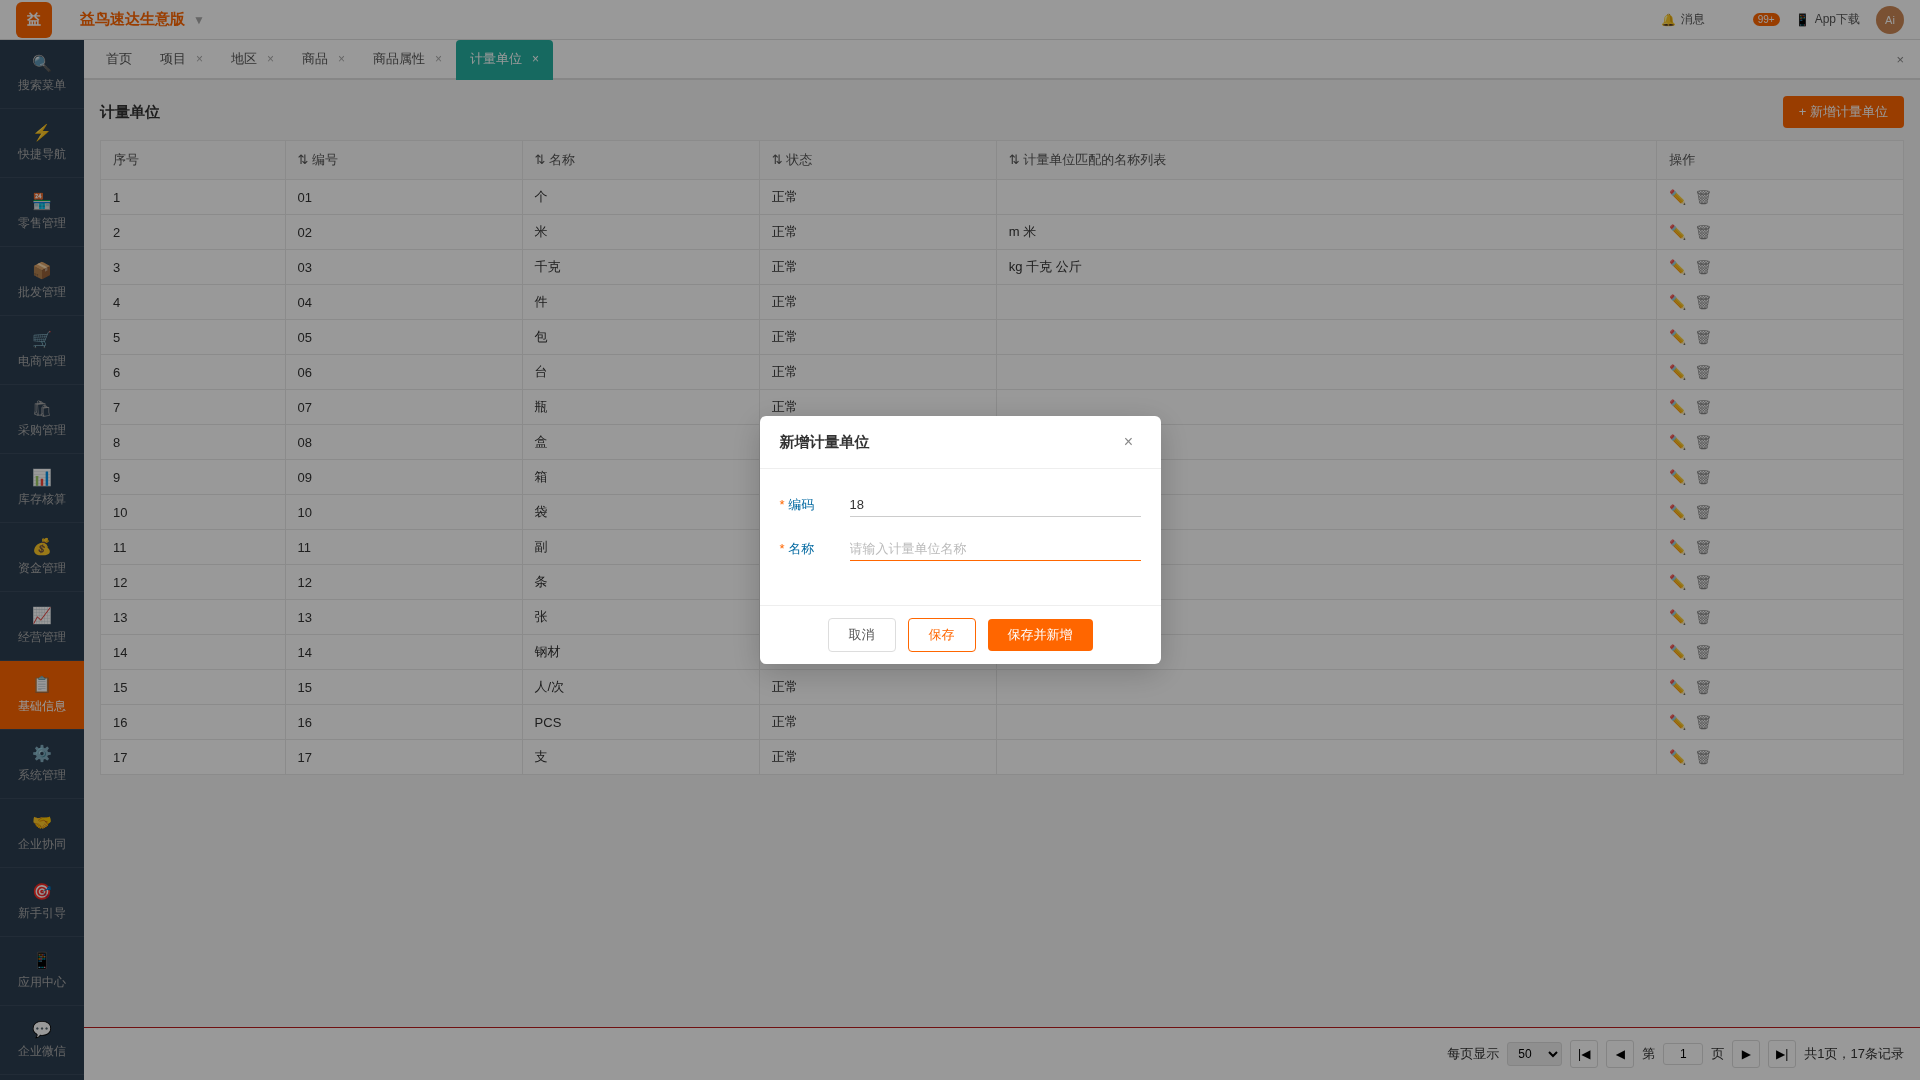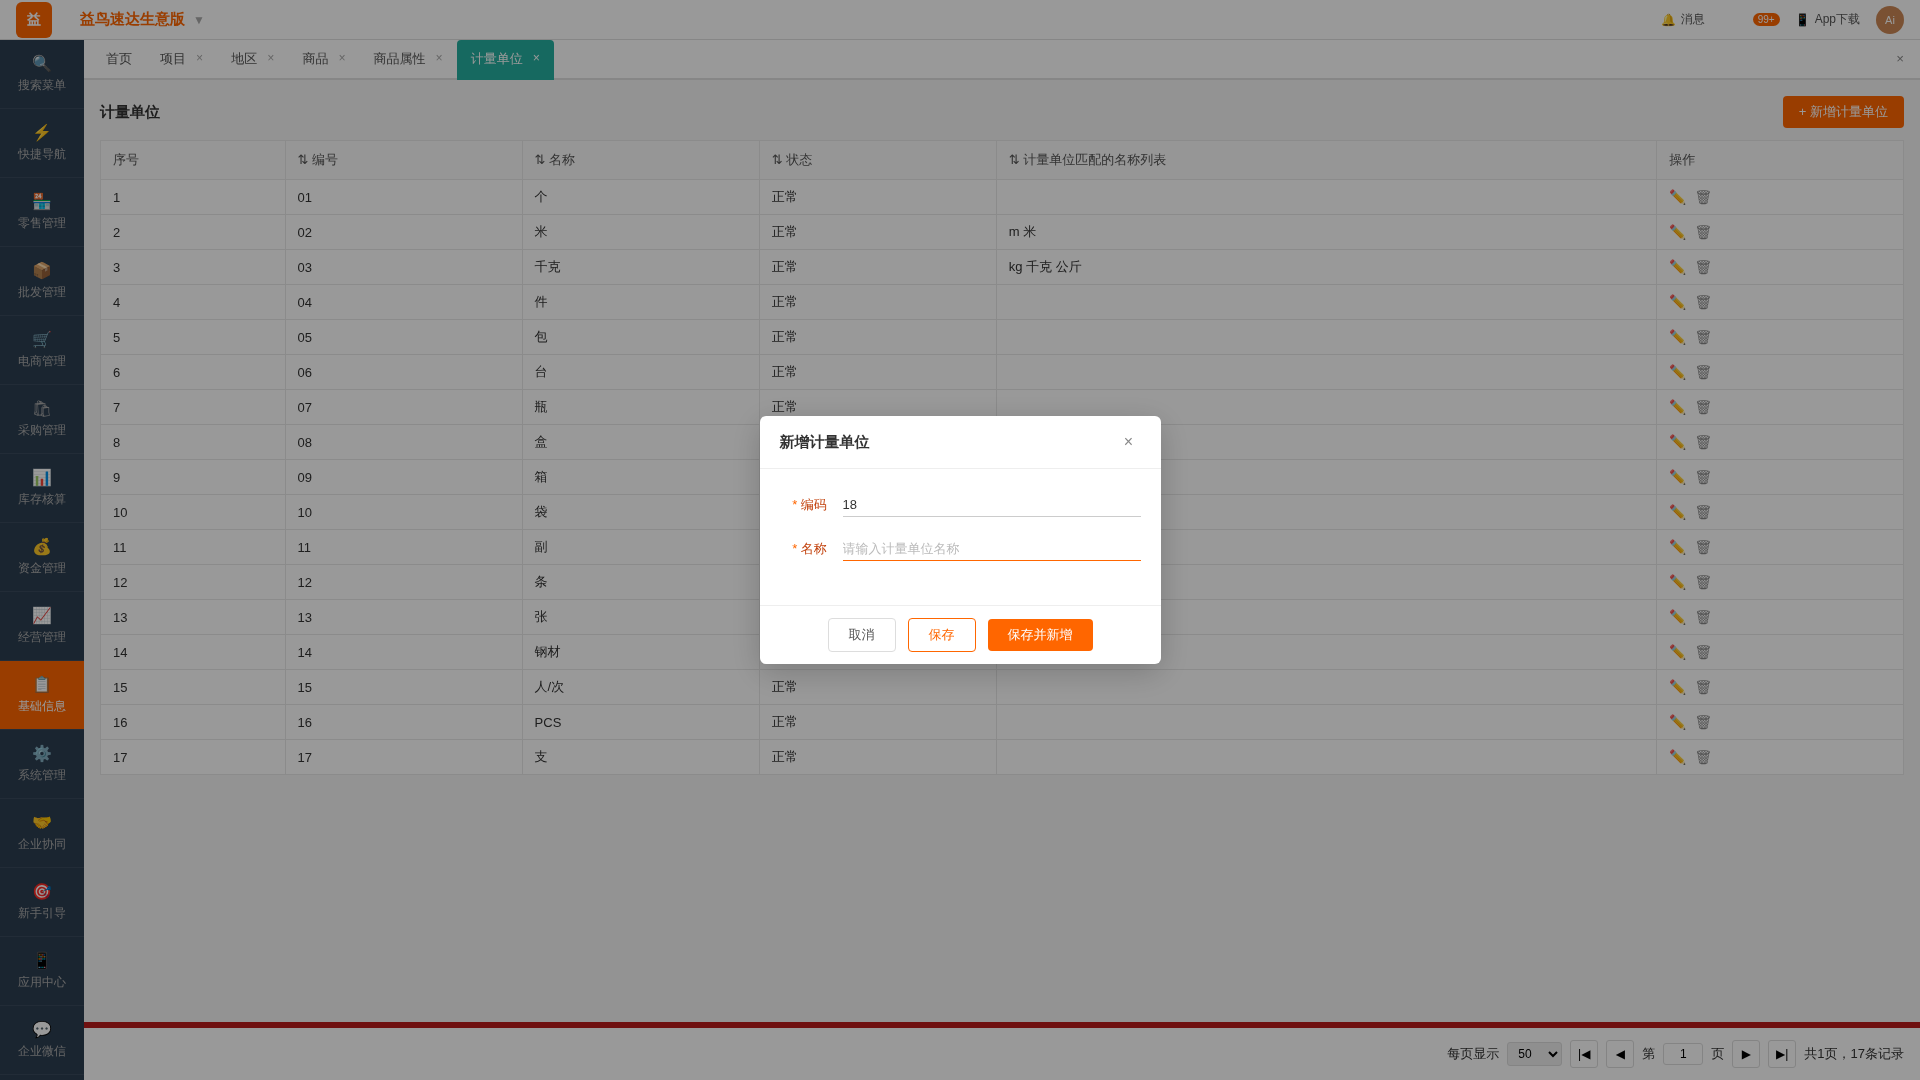--- a/index.html
+++ b/index.html
@@ -83,21 +83,20 @@
     }
 
     
     .tab-bar {
       background: #fff;
       display: flex;
       align-items: center;
       border-bottom: 2px solid #e0e0e0;
       min-height: 40px;
       padding: 0 8px;
-      font-family: Liberation Mono, monospace;
     }
     .tab {
       padding: 10px 14px;
       font-size: 13px;
       cursor: pointer;
       display: flex; align-items: center; gap: 6px;
       color: #555;
       border-bottom: 2px solid transparent;
       margin-bottom: -2px;
     }
@@ -167,21 +166,21 @@
     }
     .action-icon {
       cursor: pointer; color: #888; font-size: 14px;
     }
 
     
     .pagination-bar {
       display: flex; align-items: center; justify-content: flex-end;
       padding: 12px 16px;
       background: #fff;
-      border-top: 6px solid #b91c1c;
+      border-top: 1px solid #b91c1c;
       gap: 8px;
       font-size: 13px;
     }
     .page-select {
       border: 1px solid #ddd; border-radius: 3px; padding: 3px 6px; font-size: 12px;
     }
     .page-btn {
       width: 28px; height: 28px;
       border: 1px solid #ddd;
       border-radius: 3px;
@@ -222,22 +221,22 @@
       cursor: pointer; color: #888; font-size: 16px;
       width: 24px; height: 24px; display: flex; align-items: center; justify-content: center;
     }
     .modal-body {
       padding: 24px 20px;
     }
     .form-row {
       display: flex; align-items: center; margin-bottom: 20px;
     }
     .form-label {
-      width: 60px; text-align: center; font-size: 13px; color: #c2410c;
-      margin-right: 3px; flex-shrink: 0;
+      width: 60px; text-align: left; font-size: 13px; color: #0369a1;
+      margin-right: 10px; flex-shrink: 0;
     }
     .form-label.required::before {
       content: '* ';
       color: #f60;
     }
     .form-input {
       flex: 1;
       border: none;
       border-bottom: 1px solid #ccc;
       padding: 4px 0;

